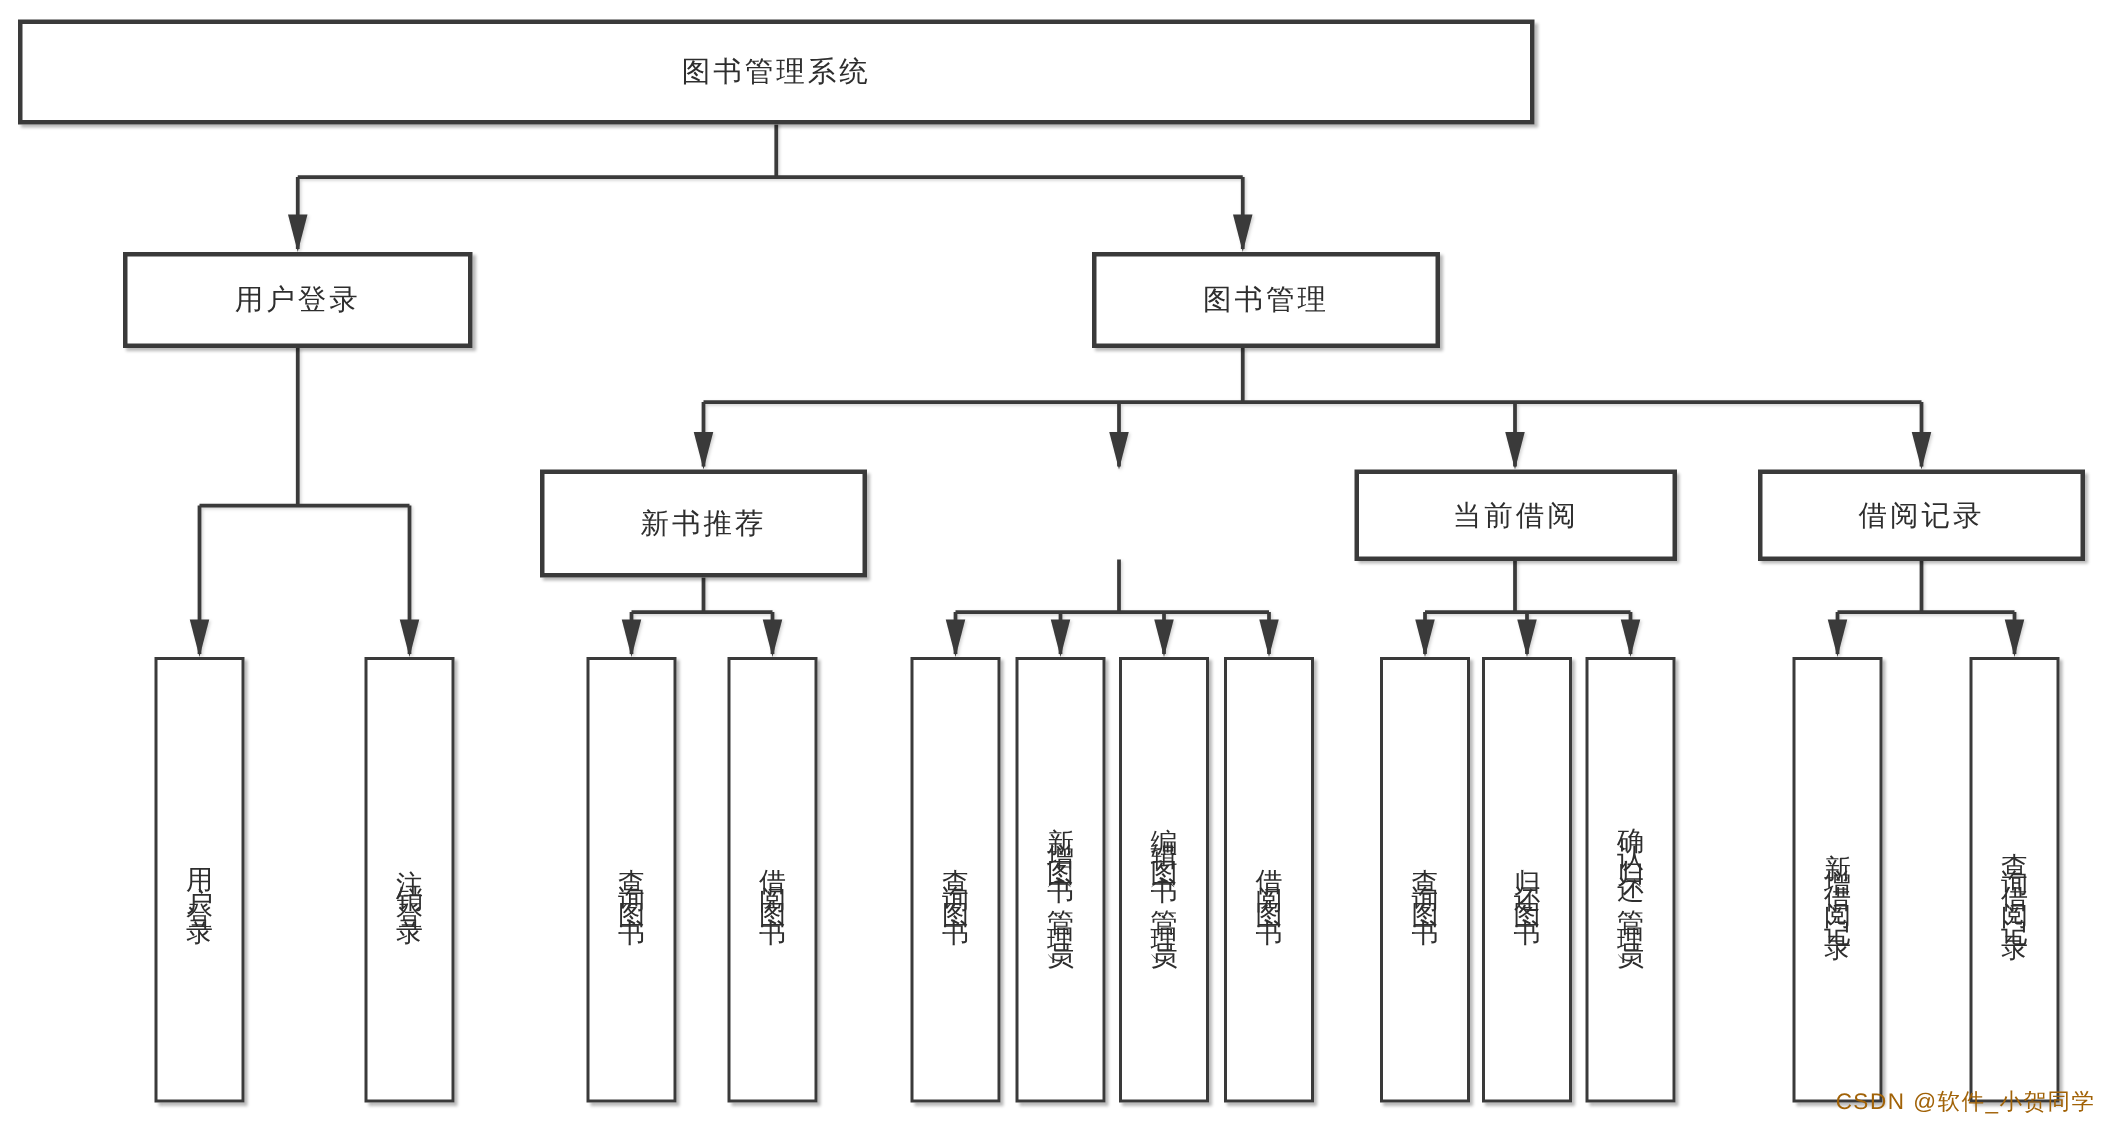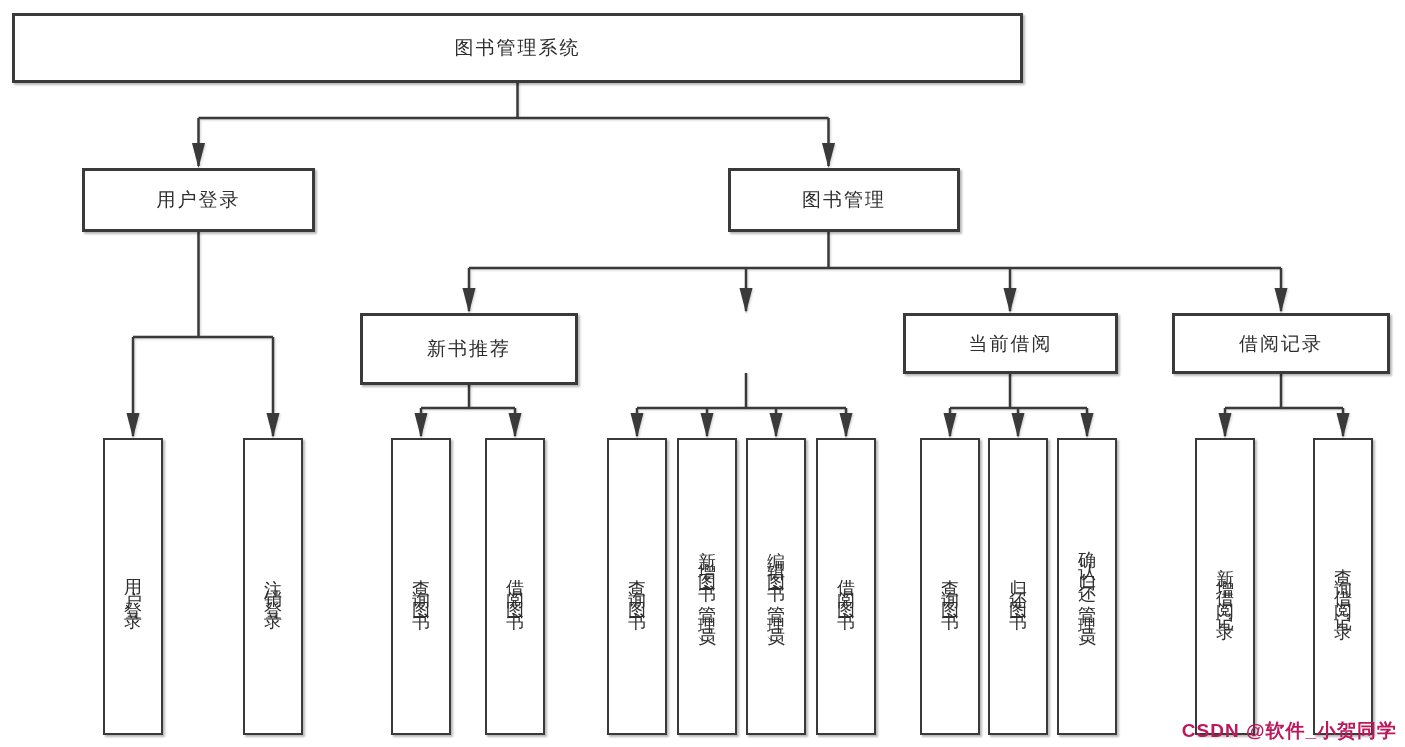--- a/index.html
+++ b/index.html
@@ -16,21 +16,21 @@
     color:#2e2e2e;
   }
   .node.h { font-size:19px; letter-spacing:2px; white-space:nowrap; }
   .node.leaf { border-width:2.5px; }
   .vtext {
     writing-mode:vertical-rl; text-orientation:mixed;
     font-size:18px; line-height:1; letter-spacing:11px; color:#2e2e2e;
   }
   .watermark {
     position:absolute; right:8px; bottom:3px; z-index:5;
-    font-size:19px; letter-spacing:1px; color:#be185d; white-space:nowrap;font-weight:bold;
+    font-size:15px; letter-spacing:1px; color:#a16207; white-space:nowrap;
   }
   
   #n-root        { left:12px;  top:13px;  width:1011px; height:70px; }
   #n-user-login  { left:82px;  top:168px; width:233px;  height:64px; }
   #n-book-mgmt   { left:712px; top:168px; width:232px;  height:64px;margin-left:16px; }
   #n-g0 { left:360px;  top:313px; width:218px; height:72px; }
   #n-g1 { left:637px;  top:313px; width:218px; height:61px; }
   #n-g2 { left:903px;  top:313px; width:215px; height:61px; }
   #n-g3 { left:1172px; top:313px; width:218px; height:61px; }
   .leaf { top:438px; width:60px; height:297px; }

